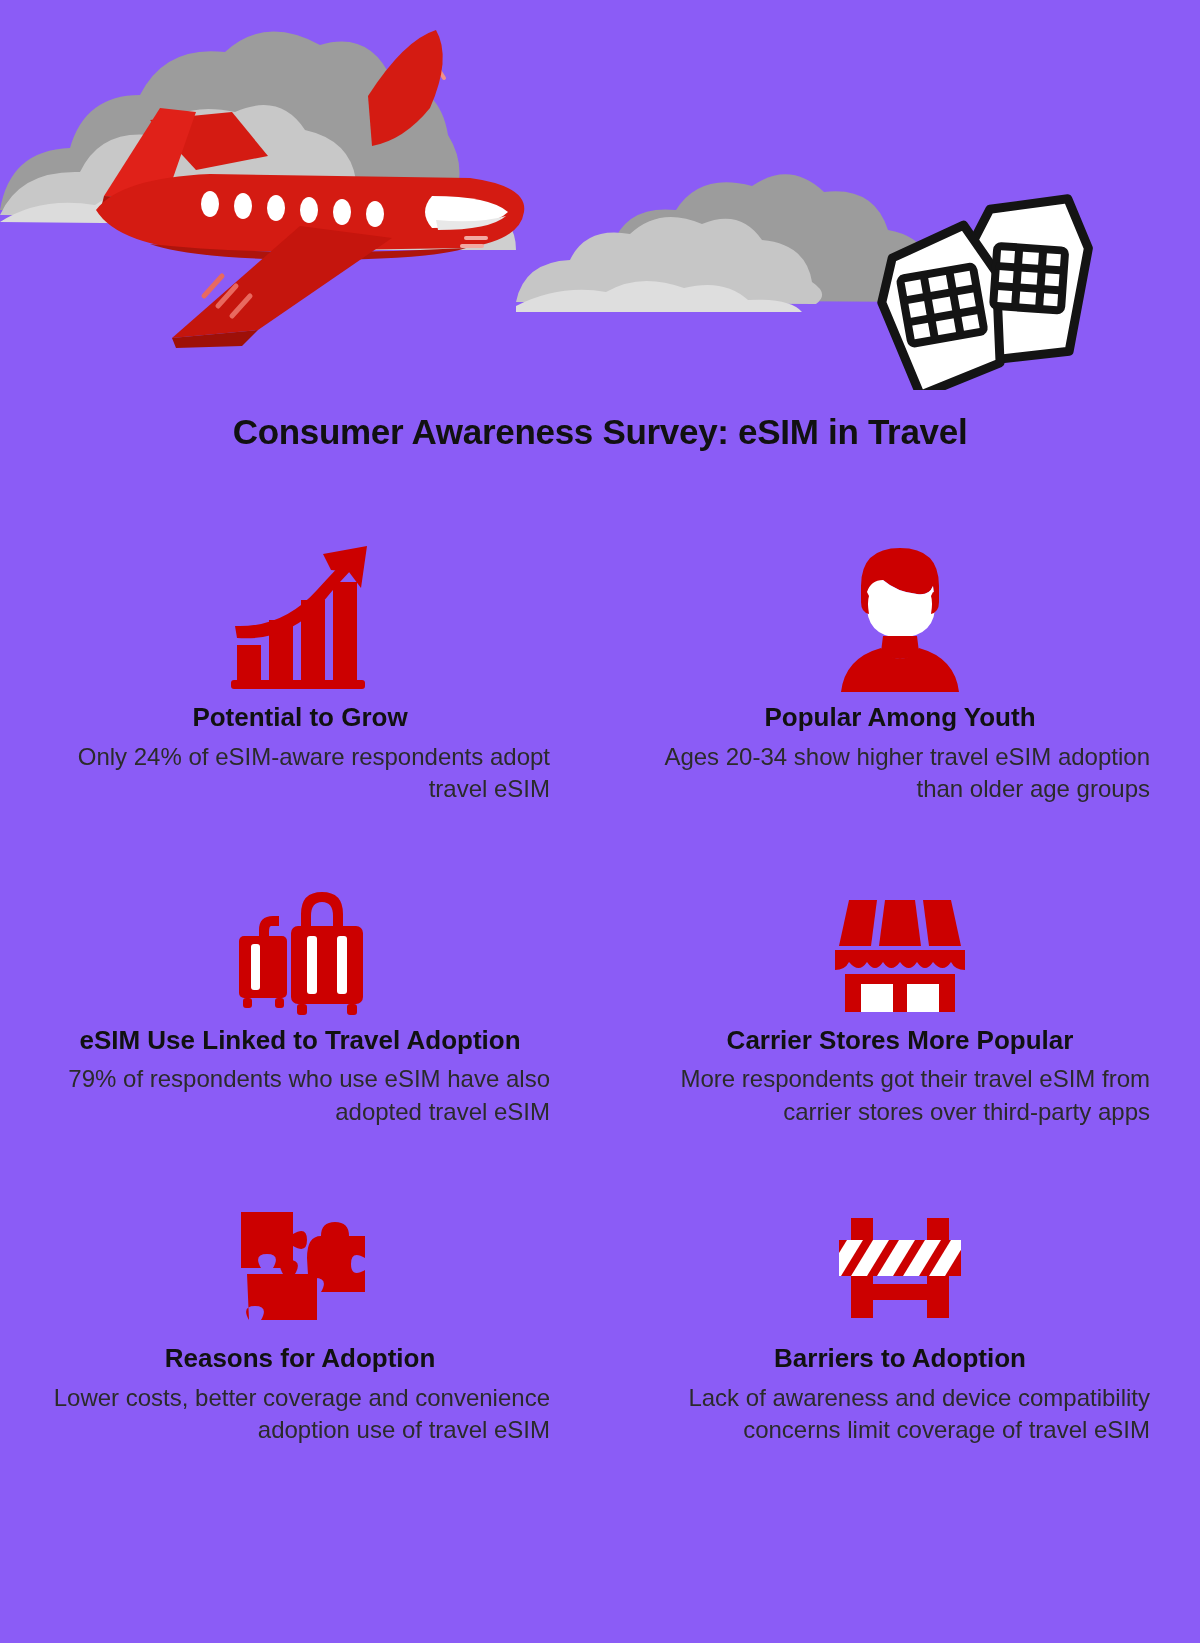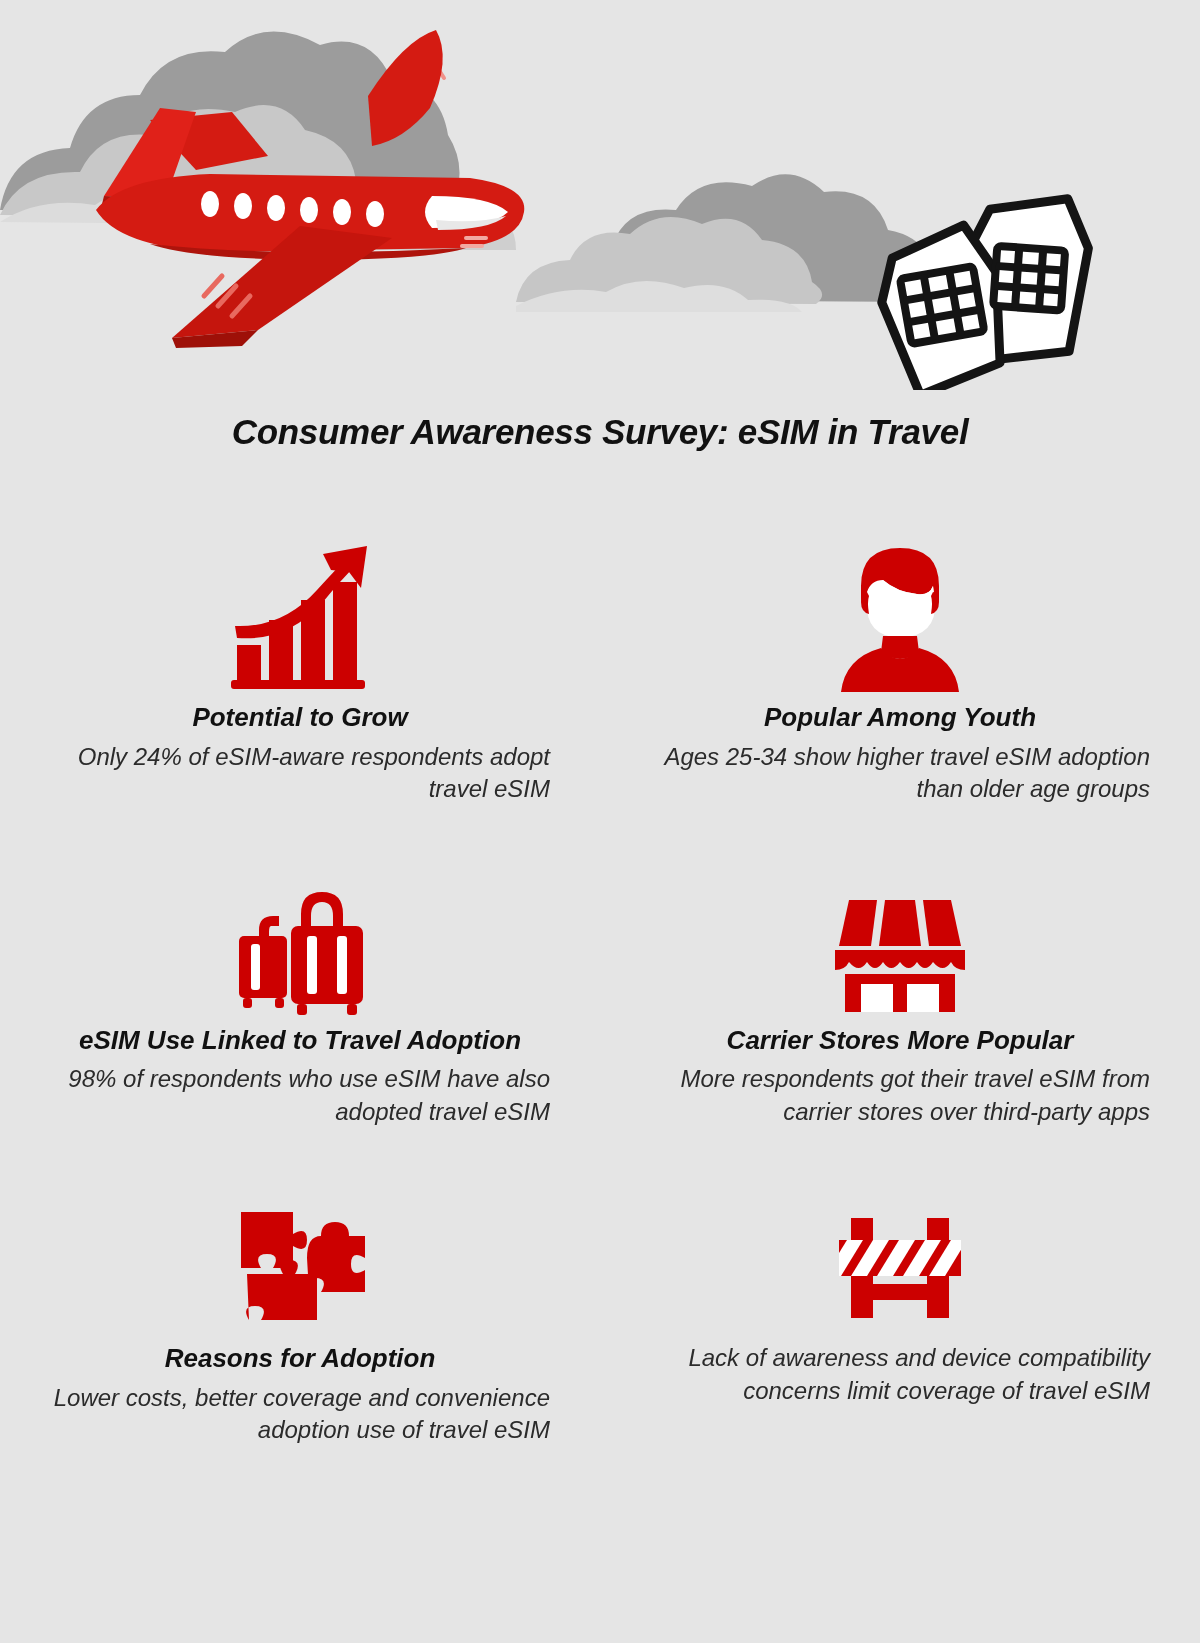--- a/index.html
+++ b/index.html
@@ -2,21 +2,21 @@
 <html><head>
 <meta charset="utf-8">
 <style>
   * { box-sizing: border-box; margin: 0; padding: 0; }
   html, body {
     width: 1200px; height: 1643px;
     background: #ffffff;
     font-family: "Liberation Sans", sans-serif;
     overflow: hidden;
   }
-  .page { position: relative; width: 1200px; height: 1643px; background: #e5e5e5; font-style: italic; }
+  .page { position: relative; width: 1200px; height: 1643px; background: #8b5cf6; }
 
   
   .hero { position: relative; width: 1200px; height: 390px; overflow: hidden; }
   .hero svg { position: absolute; top: 0; left: 0; }
 
   
   .title-wrap { width: 1200px; text-align: center; margin-top: 22px; }
   .title {
     font-size: 35px; font-weight: bold; color: #111;
     letter-spacing: -0.3px;
@@ -180,21 +180,21 @@
             <path d="M36 46 Q36 8 75 8 Q114 8 114 46 L114 60 Q114 64 110 62 L108 46 Q104 56 92 54 Q72 52 58 40 Q48 52 42 62 Q36 64 36 58 Z"></path>
             <path d="M42 52 Q46 40 58 40 Q72 52 92 54 Q104 56 108 46 L110 62 Q112 96 75 98 Q40 96 42 62 Z" fill="#FFFFFF"></path>
             <path d="M42 52 Q36 52 36 62 Q36 72 44 74 Q42 62 44 56 Z"></path>
             <path d="M108 52 Q114 52 114 62 Q114 72 106 74 Q108 62 106 56 Z"></path>
             <path d="M58 96 L92 96 L94 112 Q75 126 56 112 Z"></path>
             <path d="M56 108 Q20 118 16 152 L134 152 Q130 118 94 108 Q75 130 56 108 Z"></path>
           </g>
         </svg>
       </div>
       <div class="card-title">Popular Among Youth</div>
-      <div class="card-body">Ages 25-34 show higher travel eSIM adoption than older age groups</div>
+      <div class="card-body">Ages 20-34 show higher travel eSIM adoption than older age groups</div>
     </div>
 
     <div class="card r2">
       <div class="card-icon">
         <svg width="150" height="140" viewBox="0 0 150 140">
           <g fill="#CC0000">
 
             <path d="M34 52 Q34 38 48 38 L54 38 L54 48 L46 48 Q44 48 44 54 L44 58 L34 58 Z"></path>
 
             <rect x="14" y="58" width="48" height="62" rx="5"></rect>
@@ -206,21 +206,21 @@
 
             <rect x="66" y="48" width="72" height="78" rx="7"></rect>
             <rect x="82" y="58" width="10" height="58" rx="3" fill="#FFFFFF"></rect>
             <rect x="112" y="58" width="10" height="58" rx="3" fill="#FFFFFF"></rect>
             <rect x="72" y="126" width="10" height="11" rx="3"></rect>
             <rect x="122" y="126" width="10" height="11" rx="3"></rect>
           </g>
         </svg>
       </div>
       <div class="card-title">eSIM Use Linked to Travel Adoption</div>
-      <div class="card-body">98% of respondents who use eSIM have also adopted travel eSIM</div>
+      <div class="card-body">79% of respondents who use eSIM have also adopted travel eSIM</div>
     </div>
 
     <div class="card r2">
       <div class="card-icon">
         <svg width="150" height="140" viewBox="0 0 150 140">
           <g fill="#CC0000">
 
             <path d="M24 22 L52 22 L46 68 L14 68 Z"></path>
             <path d="M60 22 L90 22 L96 68 L54 68 Z"></path>
             <path d="M98 22 L126 22 L136 68 L104 68 Z"></path>
@@ -278,17 +278,18 @@
               </g>
             </g>
 
             <rect x="26" y="80" width="22" height="42"></rect>
             <rect x="102" y="80" width="22" height="42"></rect>
 
             <rect x="40" y="88" width="70" height="16"></rect>
           </g>
         </svg>
       </div>
+      <div class="card-title">Barriers to Adoption</div>
       <div class="card-body">Lack of awareness and device compatibility concerns limit coverage of travel eSIM</div>
     </div>
 
   </div>
 </div>
 
 </body></html>

